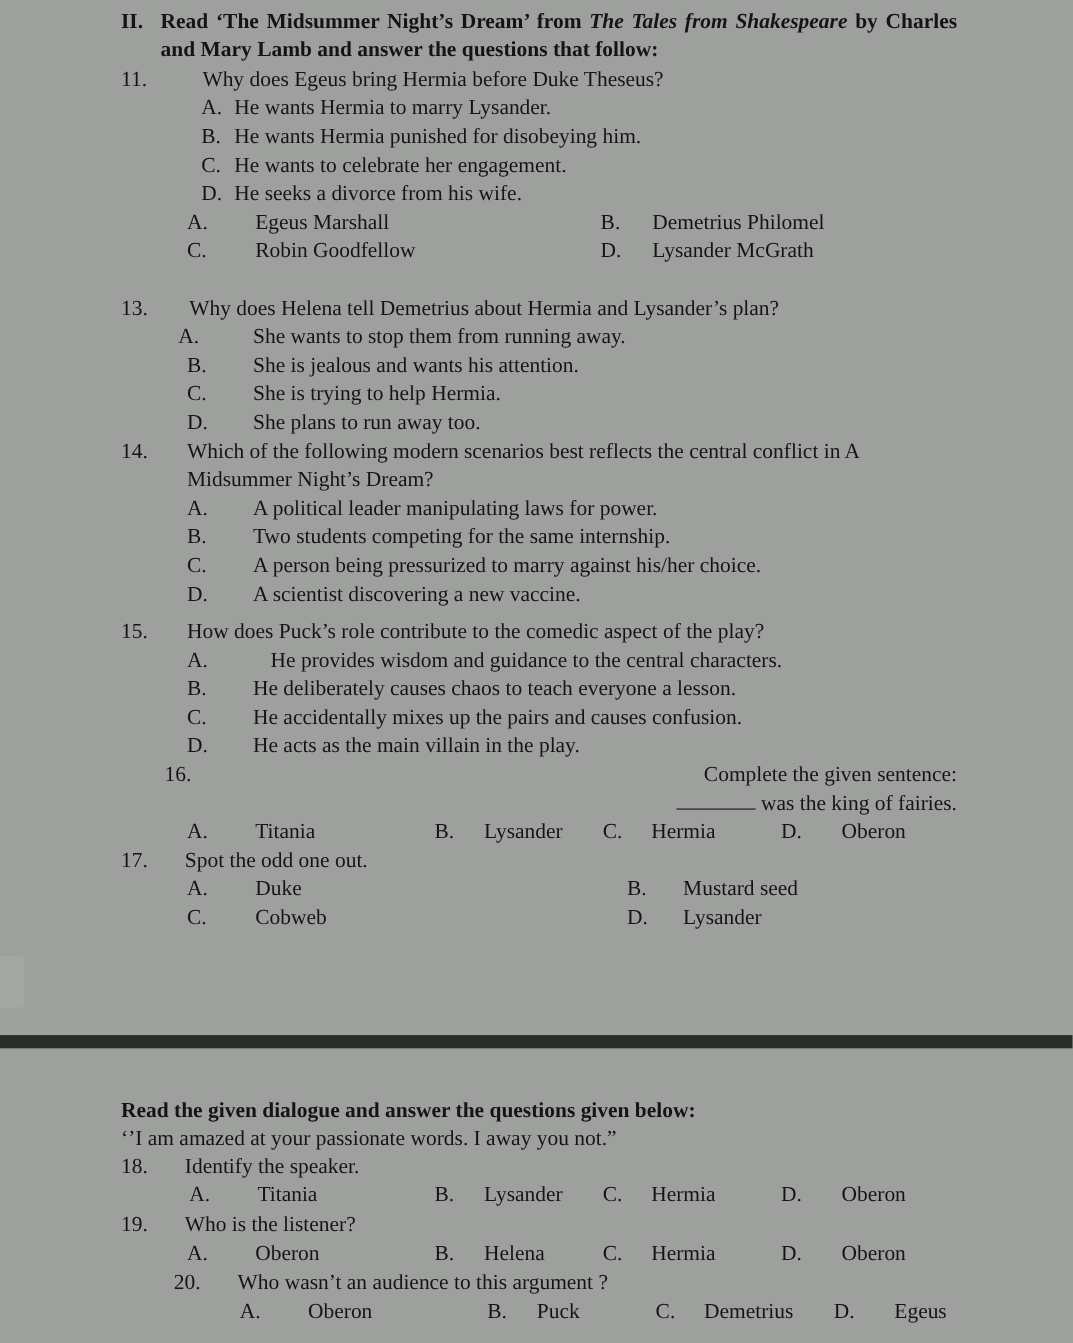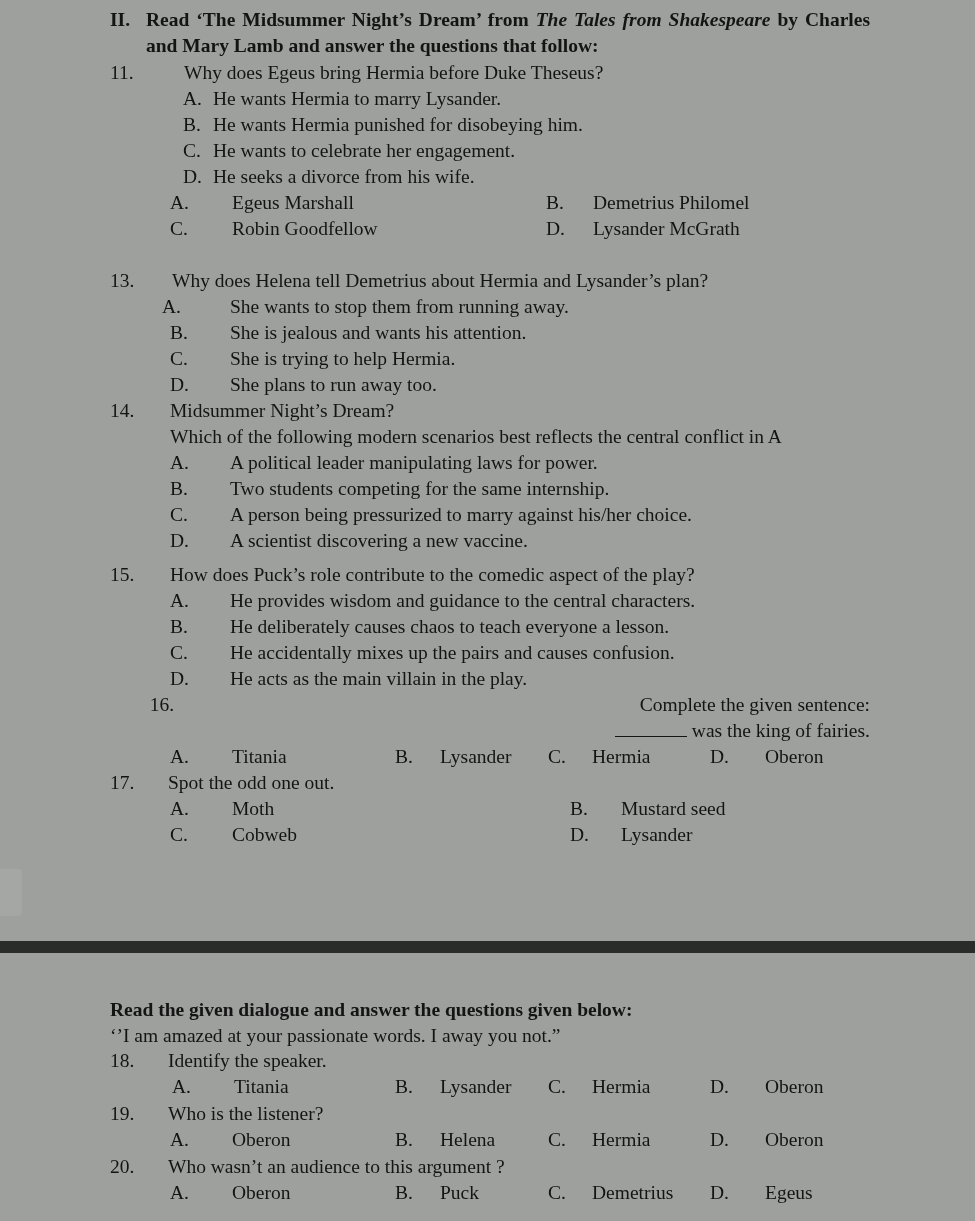--- a/index.html
+++ b/index.html
@@ -261,22 +261,22 @@
           <span class="ltr">D.</span>
           <span class="txt" style="left:60px;">She plans to run away too.</span>
         </span>
       </div>
     </div>
   </div>
 
   <div class="q" style="top:398px;">
     <div class="q-line">
       <span class="q-num">14.</span>
+      <span class="q-text wrap-just" style="margin-left:60px;width:690px;">Which of the following modern scenarios best reflects the central conflict in A</span>
       <span class="q-text" style="margin-left:60px;">Midsummer Night’s Dream?</span>
-      <span class="q-text wrap-just" style="margin-left:60px;width:690px;">Which of the following modern scenarios best reflects the central conflict in A</span>
     </div>
     <div class="opts">
       <div class="opt-row">
         <span class="opt" style="left:60px;">
           <span class="ltr">A.</span>
           <span class="txt" style="left:60px;">A political leader manipulating laws for power.</span>
         </span>
       </div>
       <div class="opt-row">
         <span class="opt" style="left:60px;">
@@ -301,21 +301,21 @@
 
   <div class="q" style="top:562px;">
     <div class="q-line">
       <span class="q-num">15.</span>
       <span class="q-text" style="margin-left:60px;">How does Puck’s role contribute to the comedic aspect of the play?</span>
     </div>
     <div class="opts">
       <div class="opt-row">
         <span class="opt" style="left:60px;">
           <span class="ltr">A.</span>
-          <span class="txt" style="left:60px;text-align:center;">He provides wisdom and guidance to the central characters.</span>
+          <span class="txt" style="left:76px;text-align:center;">He provides wisdom and guidance to the central characters.</span>
         </span>
       </div>
       <div class="opt-row">
         <span class="opt" style="left:60px;">
           <span class="ltr">B.</span>
           <span class="txt" style="left:60px;">He deliberately causes chaos to teach everyone a lesson.</span>
         </span>
       </div>
       <div class="opt-row">
         <span class="opt" style="left:60px;">
@@ -362,21 +362,21 @@
 
   <div class="q" style="top:770px;">
     <div class="q-line">
       <span class="q-num">17.</span>
       <span class="q-text" style="margin-left:58px;">Spot the odd one out.</span>
     </div>
     <div class="opts">
       <div class="opt-row">
         <span class="opt" style="left:60px;">
           <span class="ltr">A.</span>
-          <span class="txt" style="left:62px;">Moth</span>
+          <span class="txt" style="left:62px;">Duke</span>
         </span>
         <span class="opt" style="left:460px;">
           <span class="ltr">B.</span>
           <span class="txt" style="left:51px;">Mustard seed</span>
         </span>
       </div>
       <div class="opt-row">
         <span class="opt" style="left:60px;">
           <span class="ltr">C.</span>
           <span class="txt" style="left:62px;">Cobweb</span>
@@ -444,21 +444,21 @@
             <span class="txt" style="left:44px;">Hermia</span>
           </span>
           <span class="opt" style="left:600px;">
             <span class="ltr">D.</span>
             <span class="txt" style="left:55px;">Oberon</span>
           </span>
         </div>
       </div>
     </div>
 
-    <div class="q" style="top:201px;">
+    <div class="q" style="top:201px;margin-left:48px;">
       <div class="q-line">
         <span class="q-num">20.</span>
         <span class="q-text" style="margin-left:58px;">Who wasn’t an audience to this argument ?</span>
       </div>
       <div class="opts">
         <div class="opt-row">
           <span class="opt" style="left:60px;">
             <span class="ltr">A.</span>
             <span class="txt" style="left:62px;">Oberon</span>
           </span>

